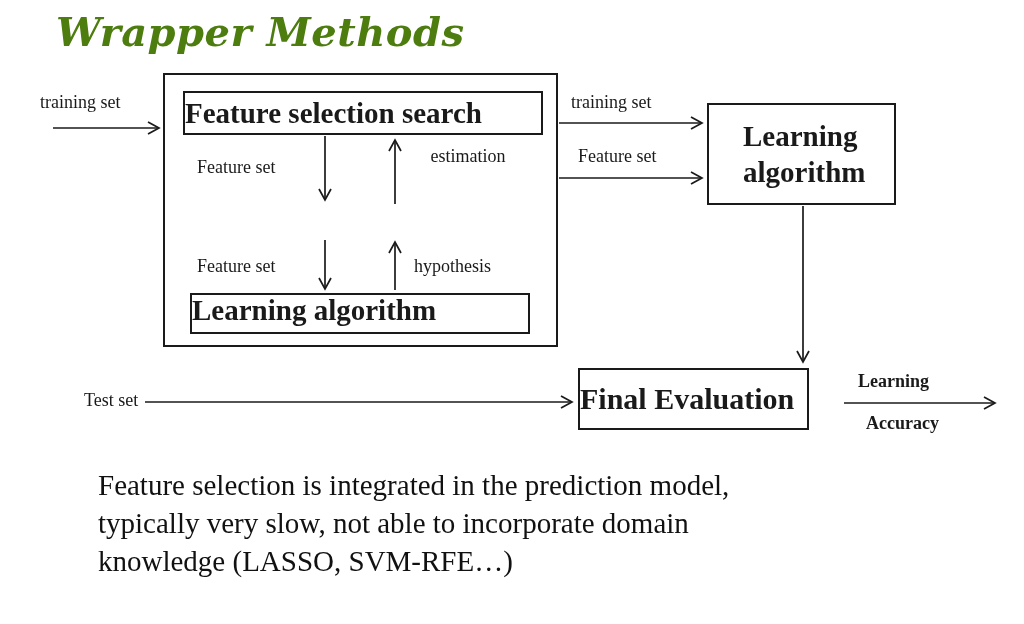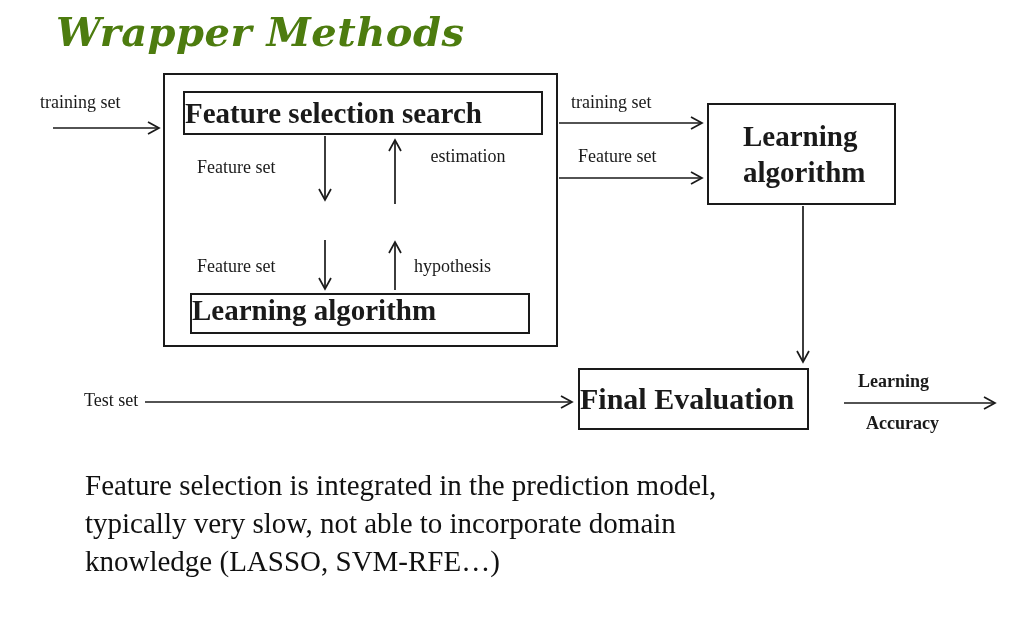--- a/index.html
+++ b/index.html
@@ -23,21 +23,21 @@
   .b-learn-in { left:190px; top:293px; width:340px; height:41px; font-size:29px; line-height:30px; }
   .b-learn-rt {
     left:707px; top:103px; width:189px; height:102px;
     font-size:29px; line-height:36px; text-align:left; padding:13px 0 0 34px;
   }
   .b-final    { left:578px; top:368px; width:231px; height:62px; font-size:30px; line-height:57px; }
   .lbl { position:absolute; font-size:18px; white-space:nowrap; }
   .lbl.bold { font-weight:bold; }
   .perf { left:398px; top:144px; width:140px; text-align:center; line-height:24px; }
   .caption {
-    position:absolute; left:85px; top:466px; width:780px;
+    position:absolute; left:98px; top:466px; width:780px;
     font-size:29px; line-height:38px; color:#111111;
   }
 </style>
 </head>
 <body>
 
 <div class="stage">
 
   <h1 class="title">Wrapper Methods</h1>
 

